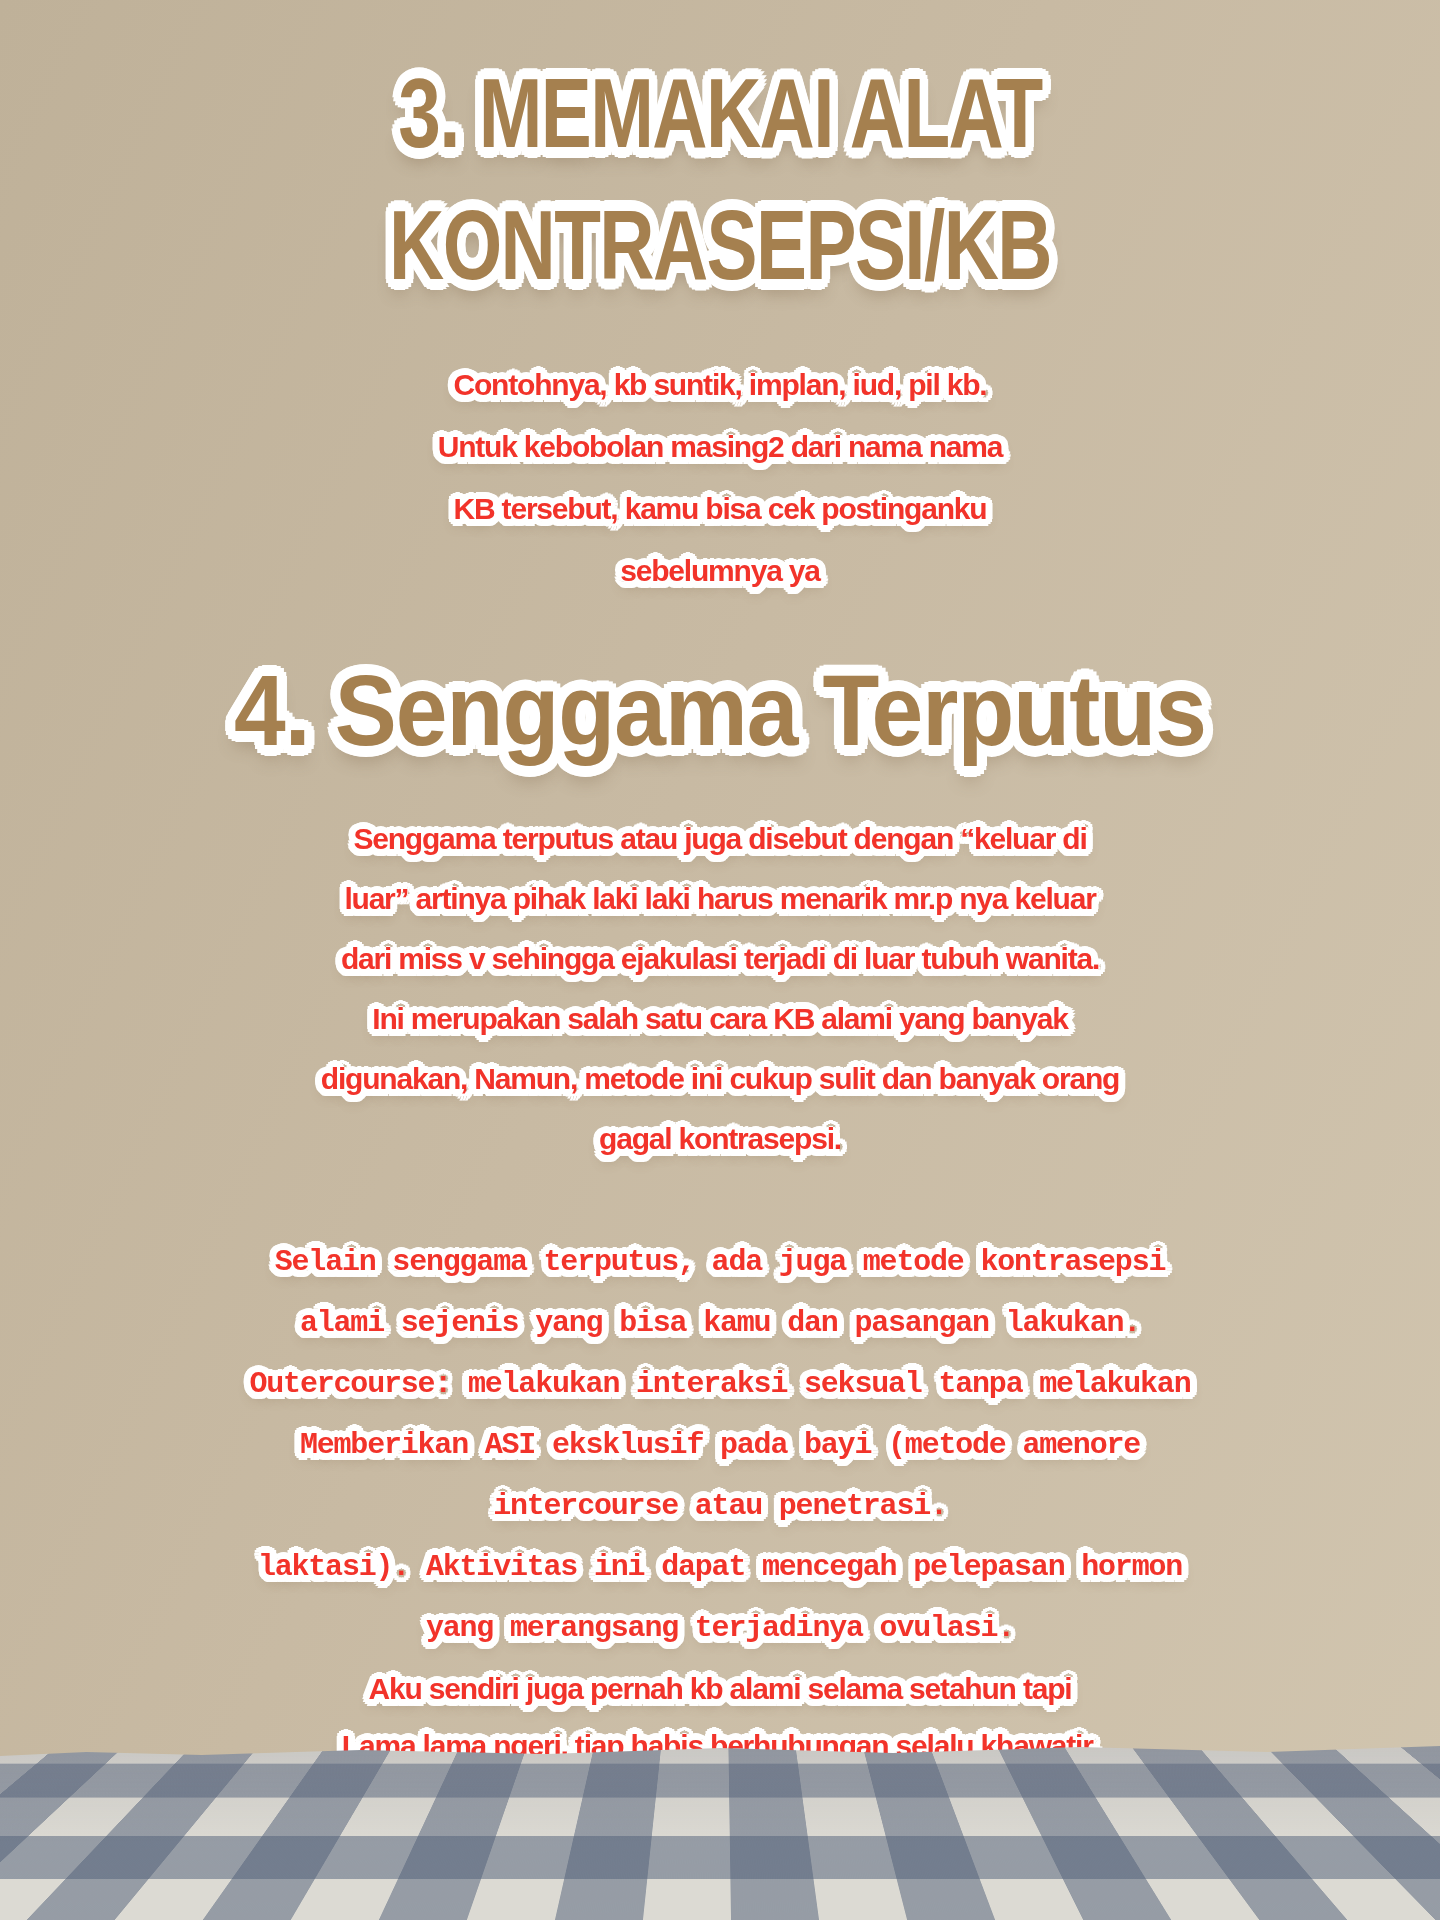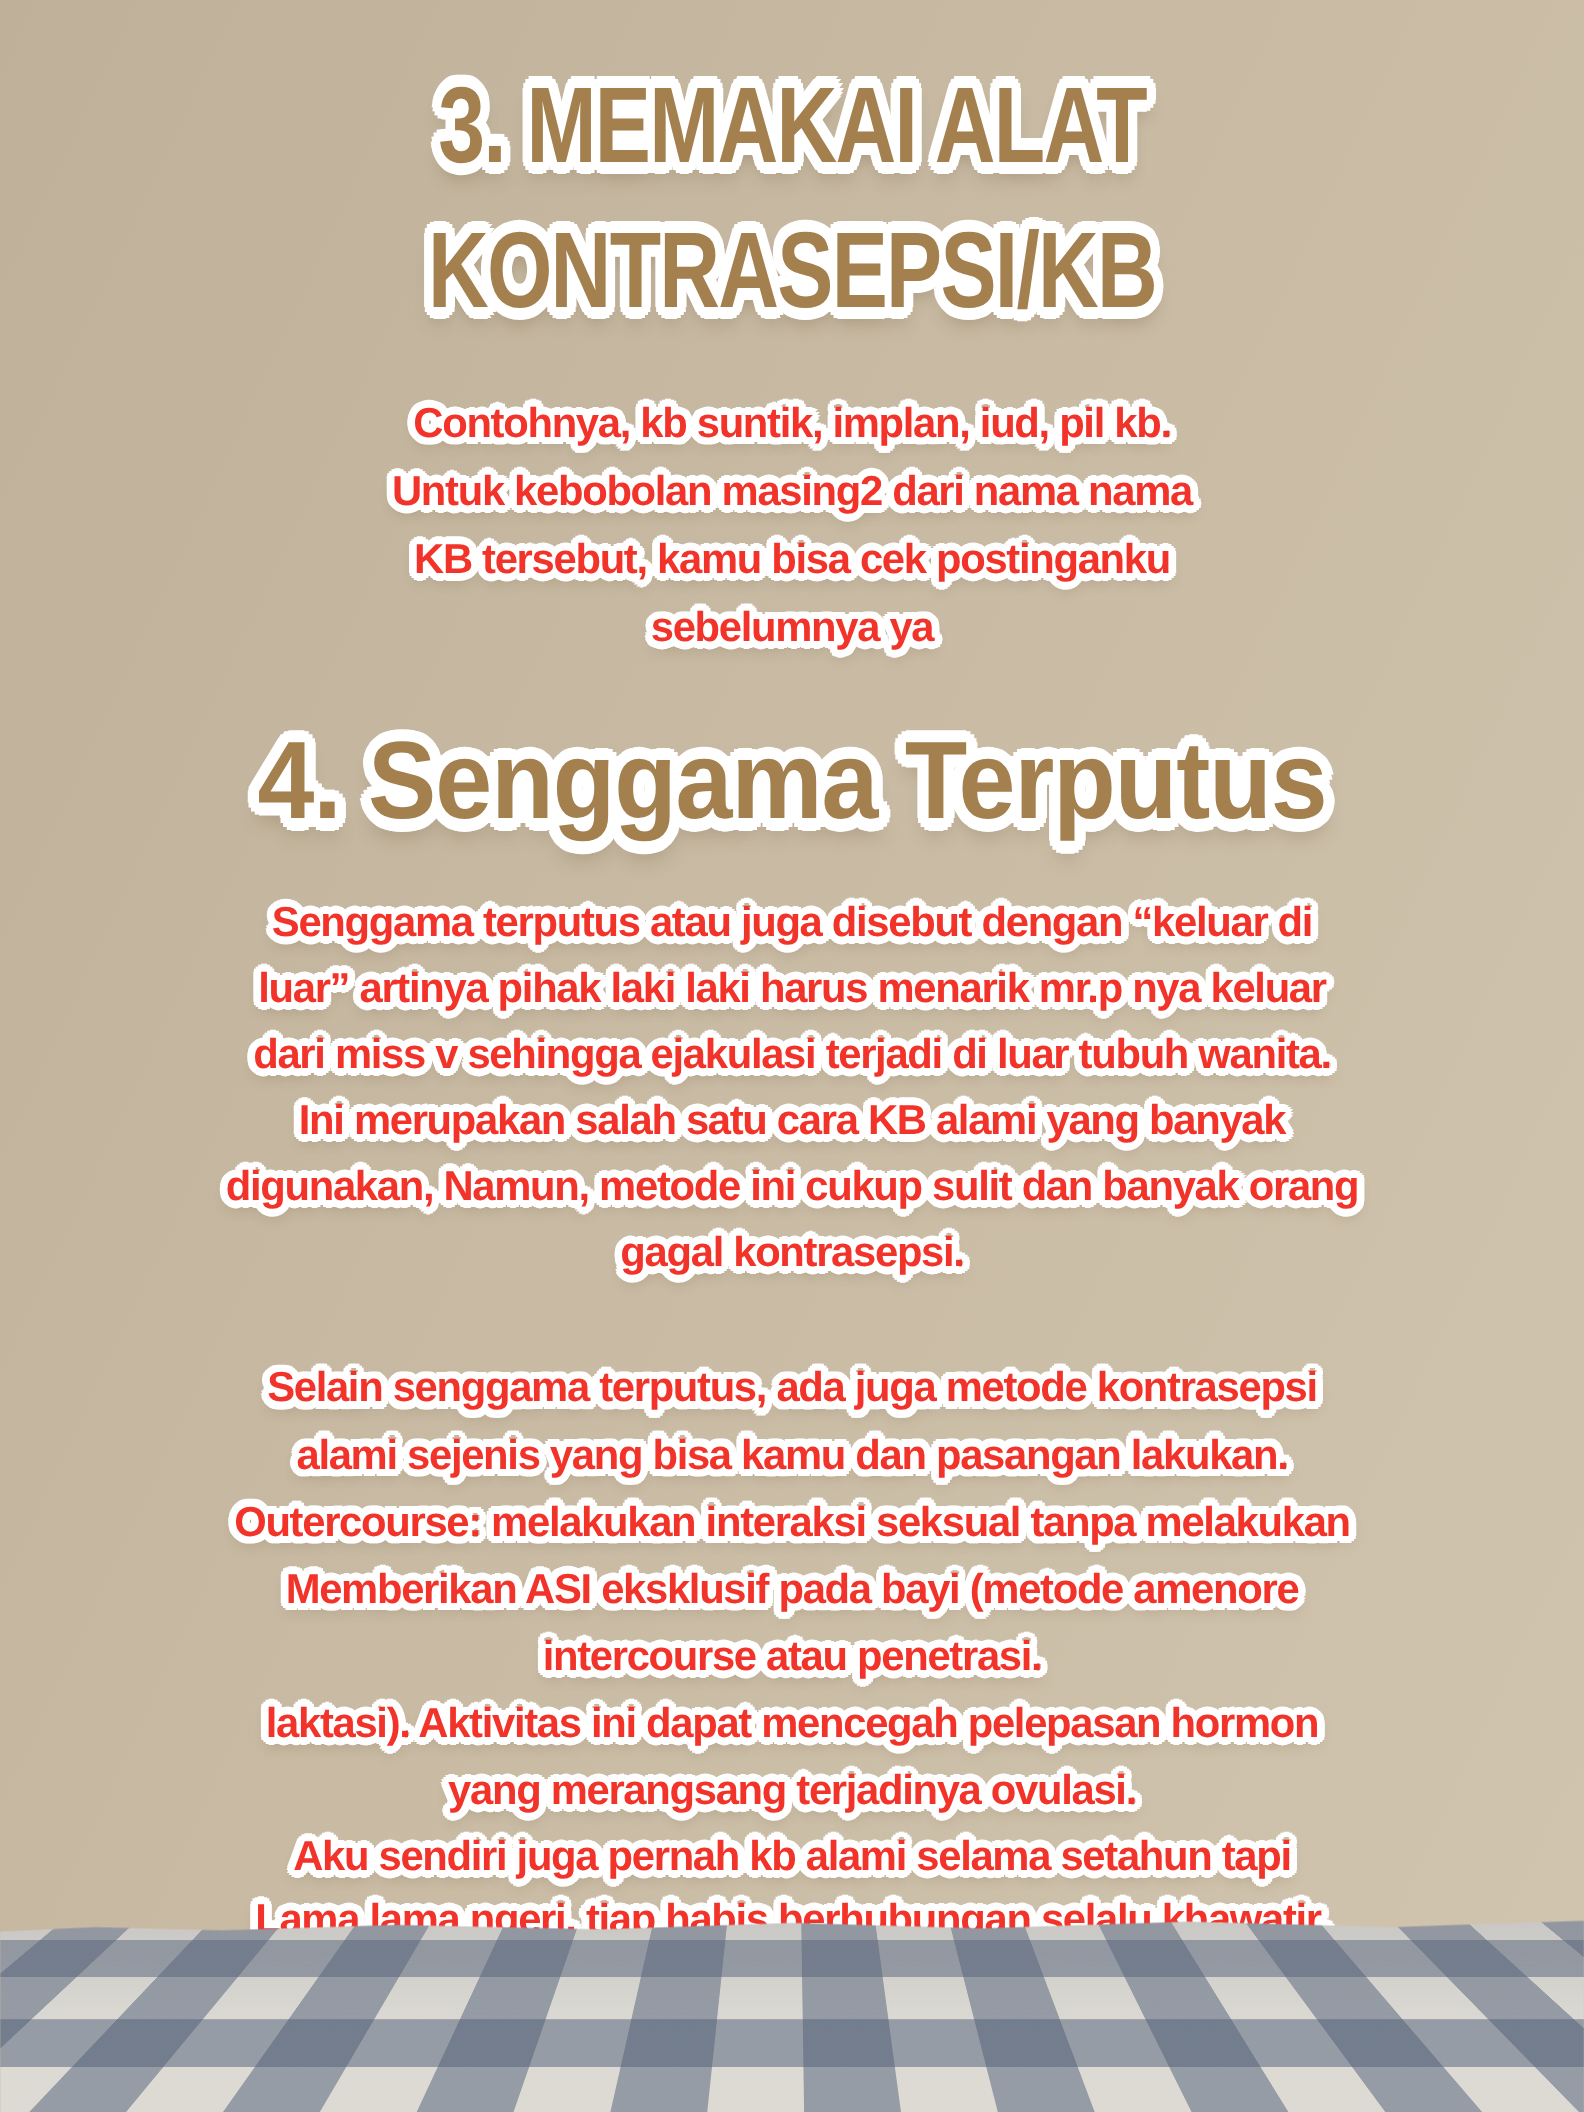--- a/index.html
+++ b/index.html
@@ -29,33 +29,33 @@
   }
   .title-script{
     font-size:100px;line-height:140px;letter-spacing:-1px;
     transform:scaleX(.93);
   }
 
   
   .rl{
     display:block;white-space:nowrap;
     font-weight:700;color:#f2332a;
-    font-size:38px;letter-spacing:-1.2px;
+    font-size:30px;letter-spacing:-1.2px;
     text-shadow:
       7px 0 #fff,6.5px 2.7px #fff,4.9px 4.9px #fff,2.7px 6.5px #fff,
       0 7px #fff,-2.7px 6.5px #fff,-4.9px 4.9px #fff,-6.5px 2.7px #fff,
       -7px 0 #fff,-6.5px -2.7px #fff,-4.9px -4.9px #fff,-2.7px -6.5px #fff,
       0 -7px #fff,2.7px -6.5px #fff,4.9px -4.9px #fff,6.5px -2.7px #fff,
       0 7px 12px rgba(125,95,65,.42);
   }
   #title3{top:47px;}
   #intro{top:354px;}  #intro .rl{line-height:62px;}
   #title4{top:640px;}
   #para1{top:809px;}  #para1 .rl{line-height:60px;}
-  #para2{top:1232px;} #para2 .rl{line-height:61px;}
+  #para2{top:1232px;} #para2 .rl{line-height:61px;font-family:Liberation Mono, monospace;}
   #para3{top:1660px;} #para3 .rl{line-height:57px;}
 
   .emoji{
     display:inline-block;width:46px;height:46px;
     margin:0 9px;vertical-align:-9px;
     filter:drop-shadow(0 0 4px #fff) drop-shadow(0 3px 5px rgba(125,95,65,.4));
   }
   .emoji svg{display:block;width:100%;height:100%;}
 
   

